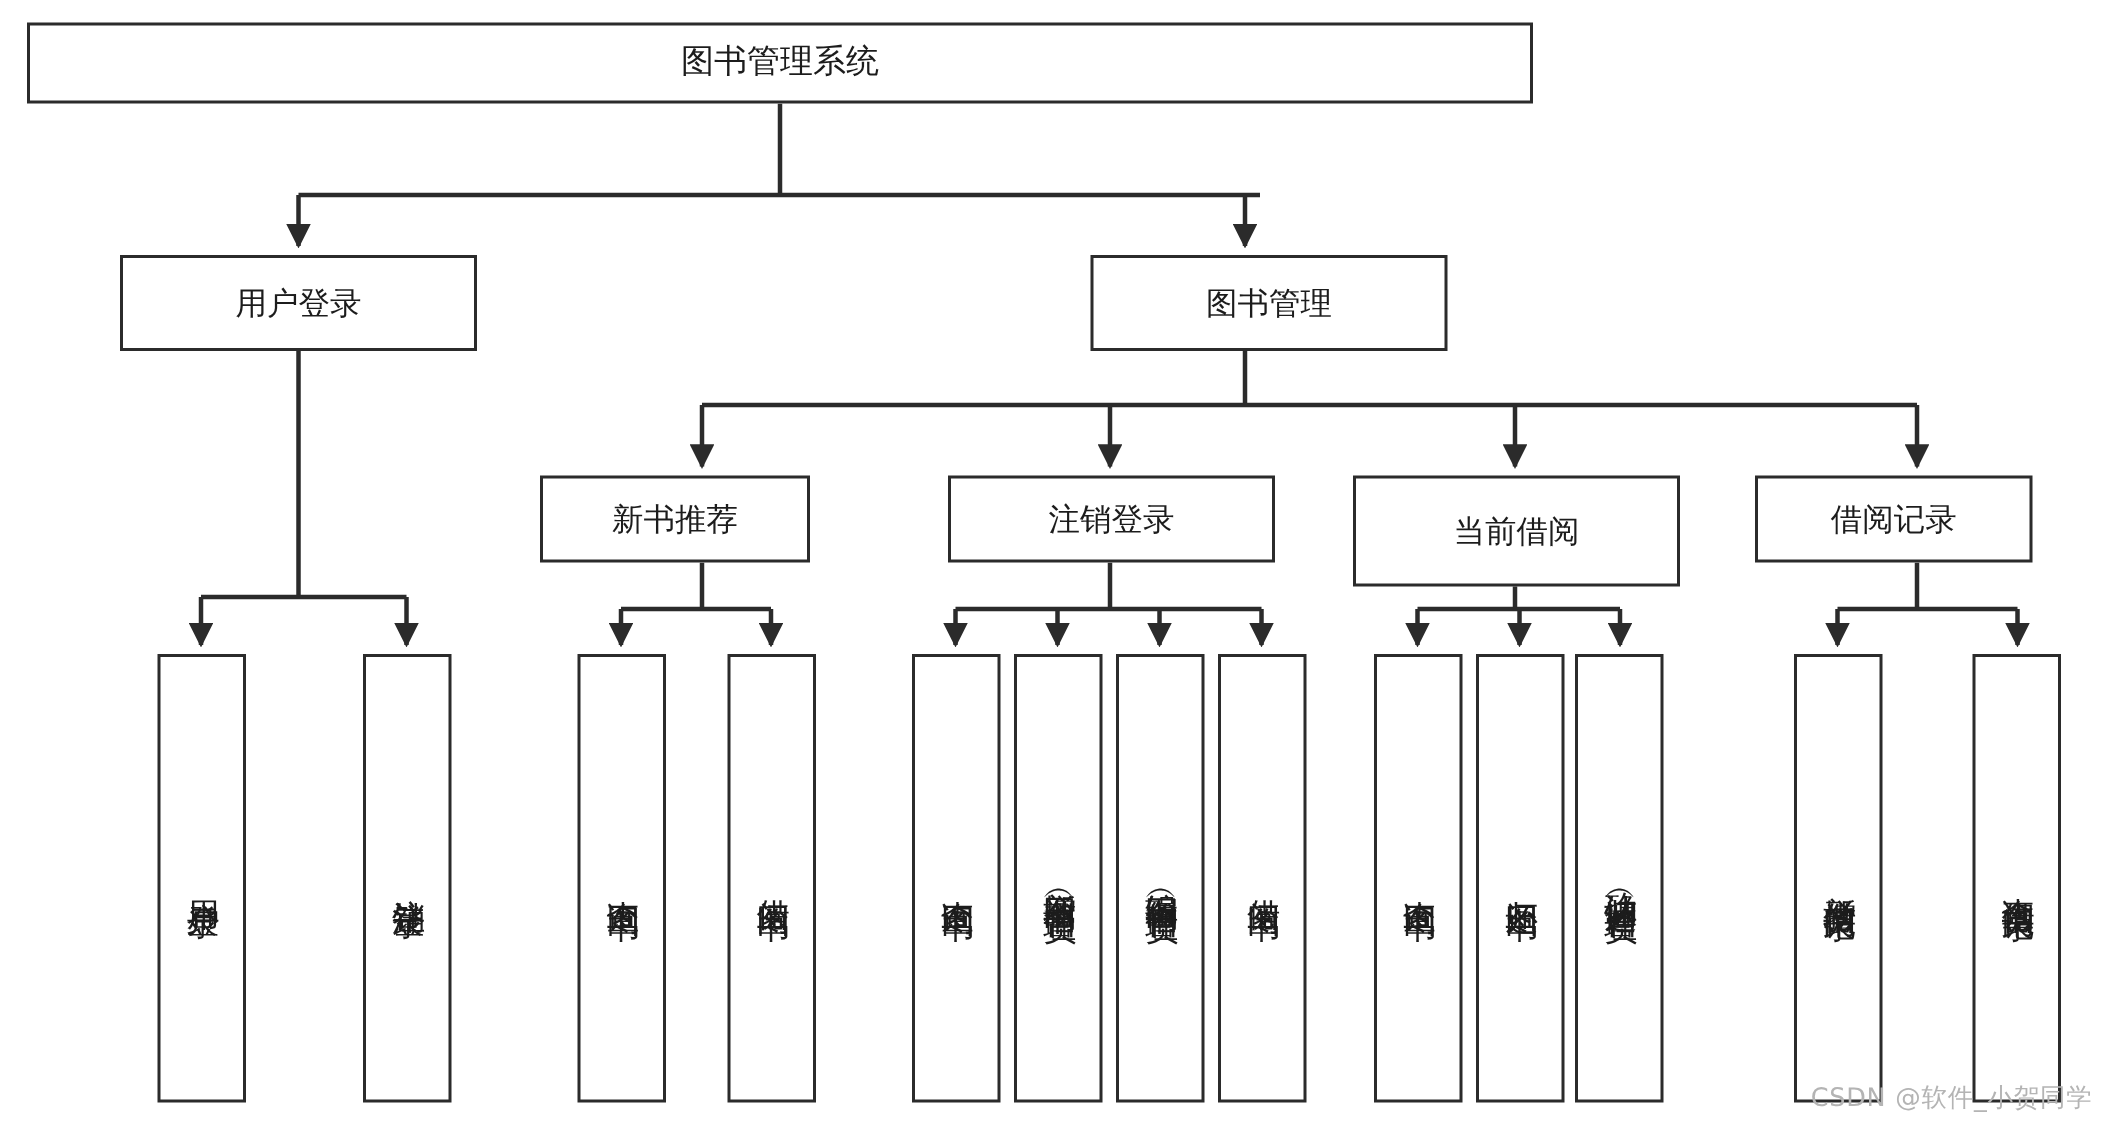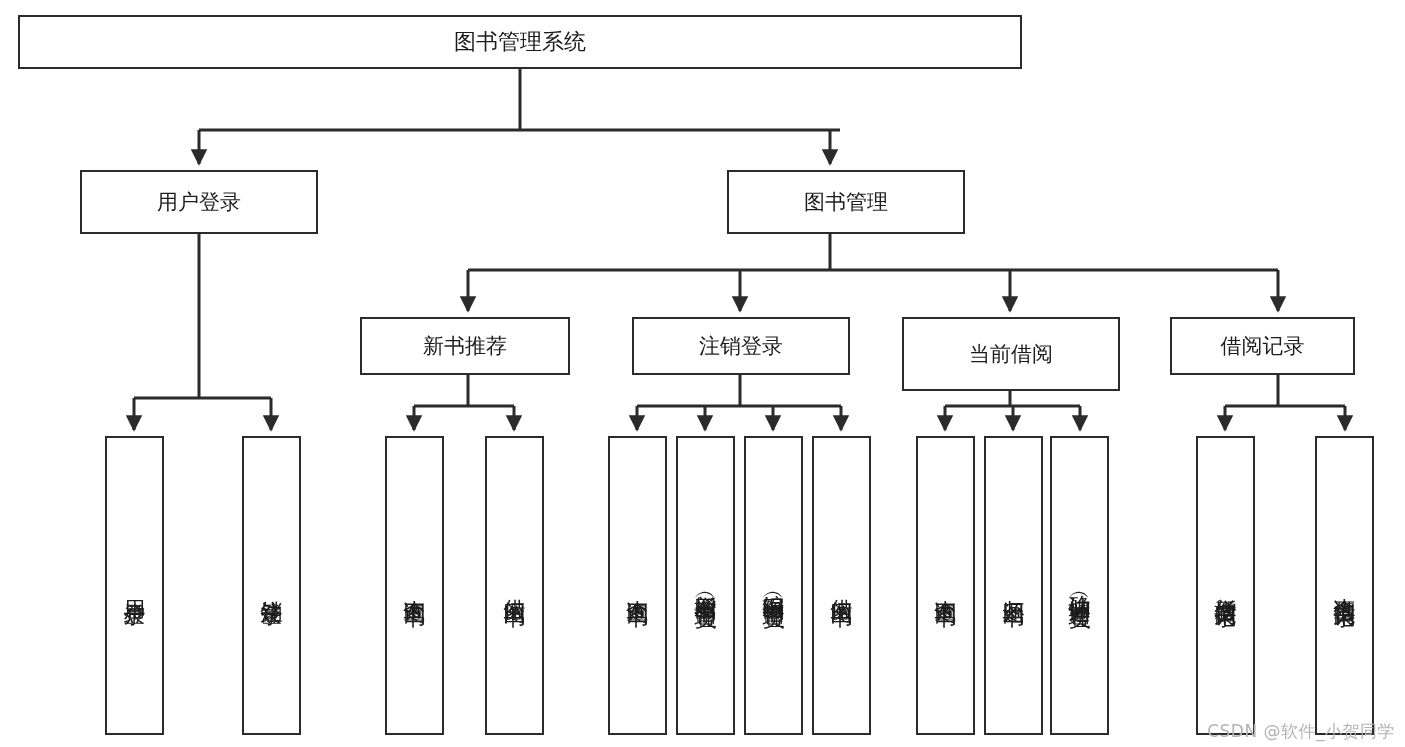--- a/index.html
+++ b/index.html
@@ -134,21 +134,21 @@
     <span class="label">图书管理系统</span>
   </div>
 
   <div class="node horiz" style="left:80px; top:170px; width:238px; height:64px;">
     <span class="label">用户登录</span>
   </div>
   <div class="node horiz" style="left:711px; top:170px; width:238px; height:64px;margin-left:16px;">
     <span class="label">图书管理</span>
   </div>
 
-  <div class="node horiz" style="left:360px; top:317px; width:210px; height:58px;">
+  <div class="node horiz" style="left:360px; top:317px; width:180px; height:58px;">
     <span class="label">新书推荐</span>
   </div>
   <div class="node horiz" style="left:632px; top:317px; width:218px; height:58px;">
     <span class="label">注销登录</span>
   </div>
   <div class="node horiz" style="left:902px; top:317px; width:218px; height:74px;">
     <span class="label">当前借阅</span>
   </div>
   <div class="node horiz" style="left:1170px; top:317px; width:185px; height:58px;">
     <span class="label">借阅记录</span>

